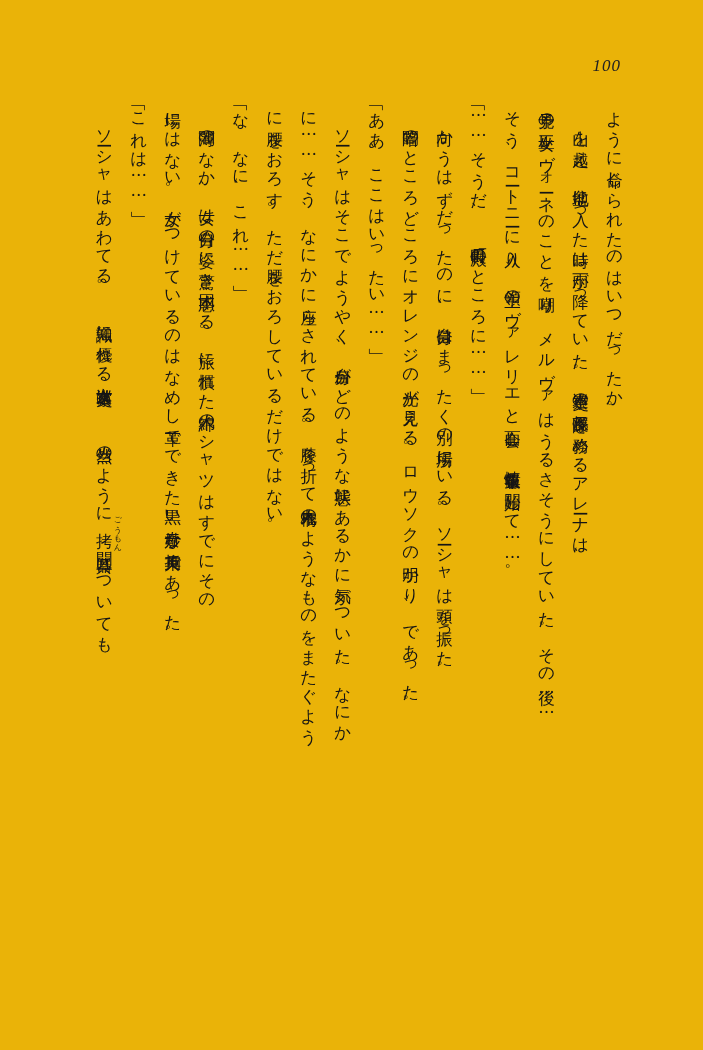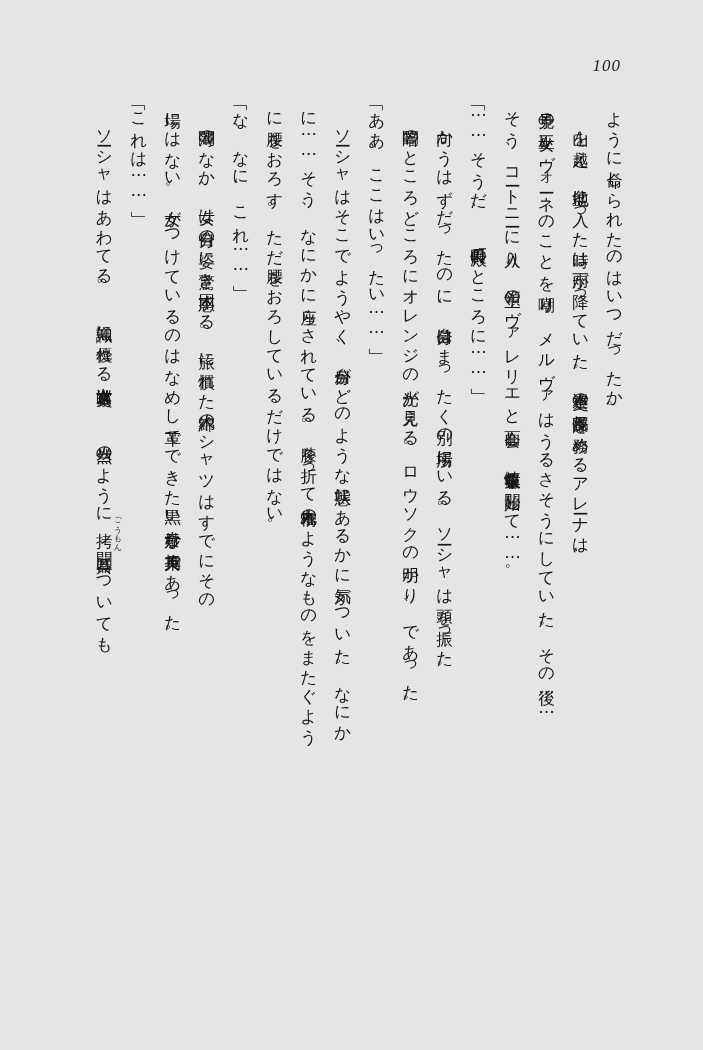--- a/index.html
+++ b/index.html
@@ -14,21 +14,21 @@
     color: #1a1a1a;
     overflow: hidden;
     position: relative;
   }
   .page {
     position: absolute;
     left: 0;
     top: 0;
     width: 703px;
     height: 1050px;
-    background: #e5e5e5;
+    background: #eab308;
   }
   
   .page-number {
     position: absolute;
     top: 56px;
     right: 82px;
     font-size: 17px;
     font-style: italic;
     font-family: "Liberation Serif", "DejaVu Serif", serif;
     letter-spacing: 1px;

